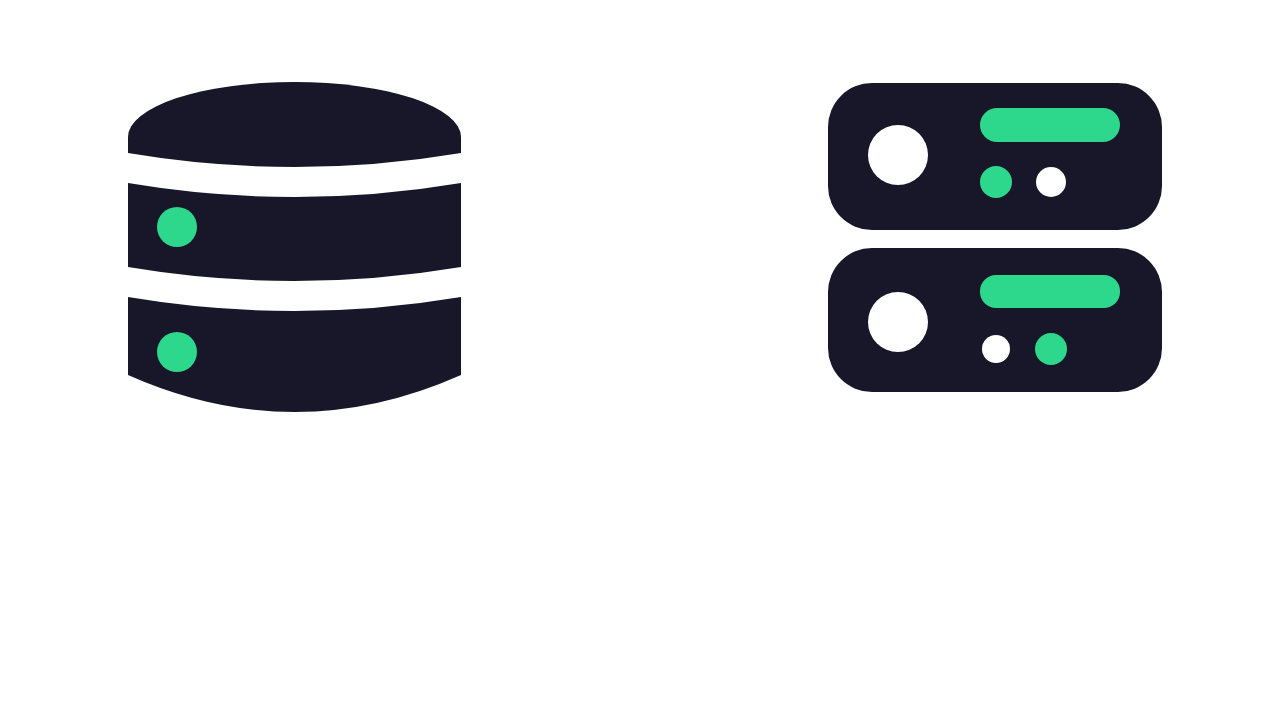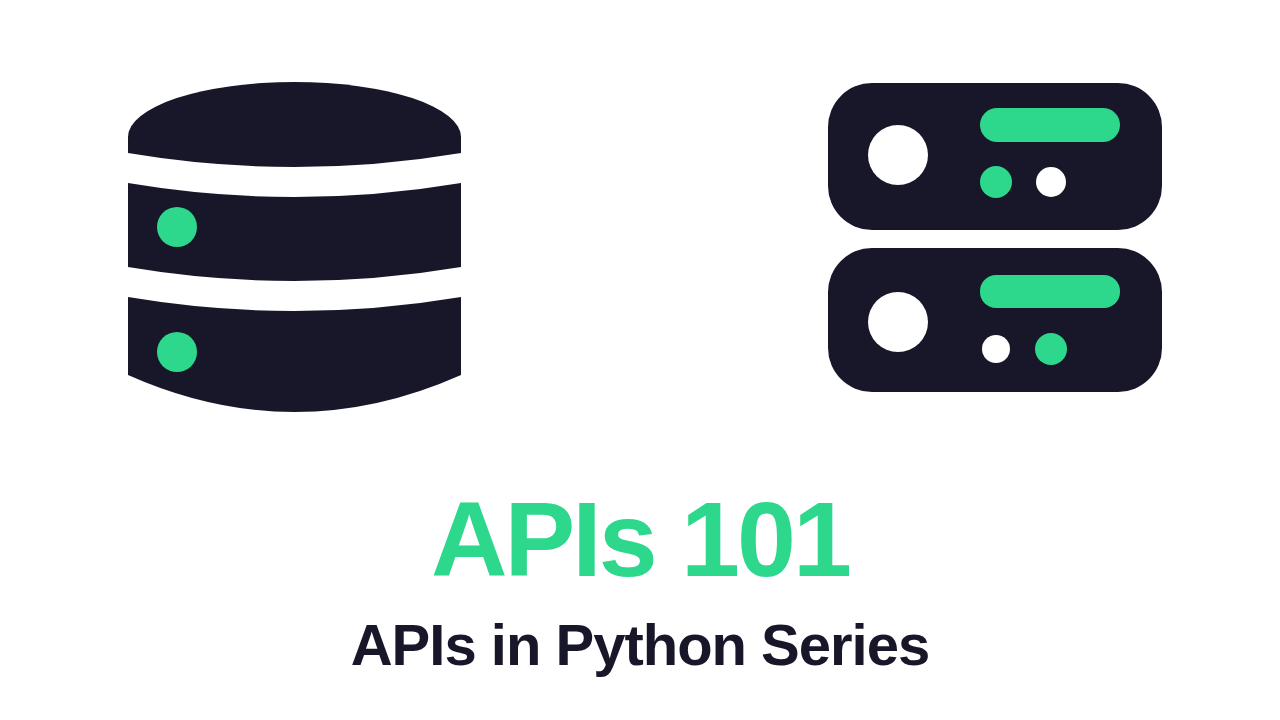--- a/index.html
+++ b/index.html
@@ -93,16 +93,14 @@
 
     <g>
       <rect class="fill-navy" x="0" y="165" width="334" height="144" rx="44"></rect>
       <circle class="fill-white" cx="70" cy="239" r="30"></circle>
       <rect class="fill-green" x="152" y="192" width="140" height="33" rx="16"></rect>
       <circle class="fill-white" cx="168" cy="266" r="14"></circle>
       <circle class="fill-green" cx="223" cy="266" r="16"></circle>
     </g>
   </svg>
 
-  <div class="title">APIs 101</div>
-  <div class="subtitle">APIs in Python Series</div>
 
 </div>
 
 </body></html>

